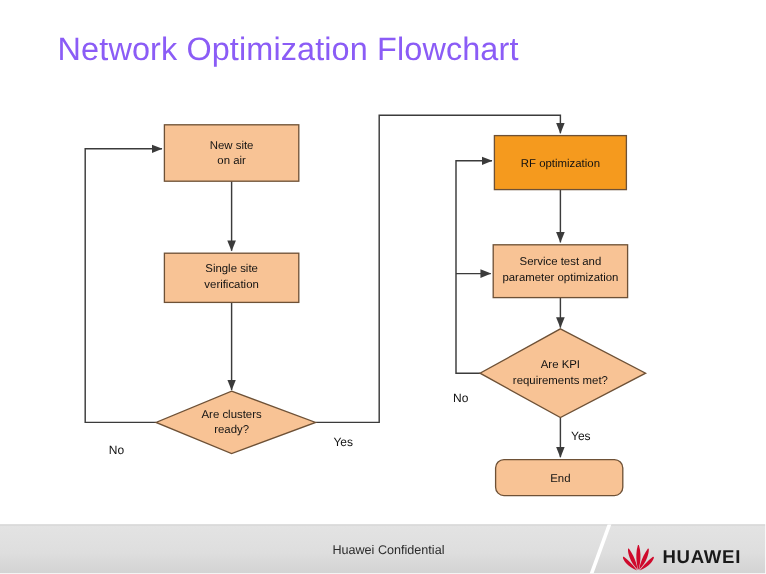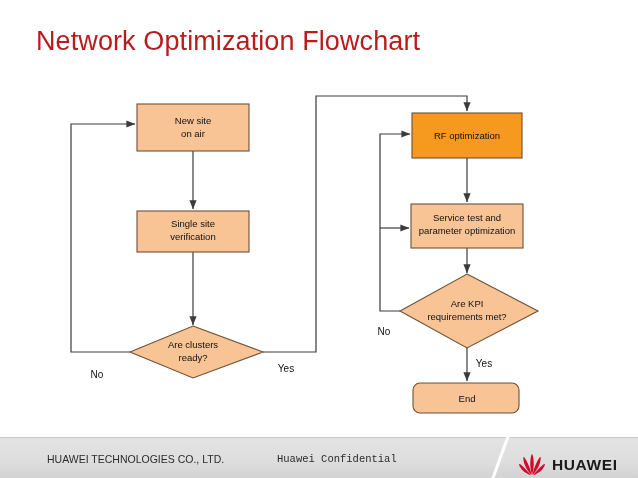--- a/index.html
+++ b/index.html
@@ -13,24 +13,24 @@
   #slide {
     position: relative;
     width: 638px;
     height: 478px;
     background: #ffffff;
     overflow: hidden;
   }
   
   #slide-title {
     position: absolute;
-    left: 36px;
+    left: 48px;
     top: 26px;
     font-size: 27px;
-    color: #b91c1c;
+    color: #8b5cf6;
     letter-spacing: 0.1px;
     white-space: nowrap;
   }
   
   #flow-svg {
     position: absolute;
     left: 0;
     top: 0;
     width: 638px;
     height: 438px;
@@ -63,21 +63,20 @@
     color: #2b2b2b;
     white-space: nowrap;
   }
   #footer-confidential {
     position: absolute;
     left: 277px;
     top: 15px;
     font-size: 10.5px;
     color: #2b2b2b;
     white-space: nowrap;
-    font-family: Liberation Mono, monospace;
   }
   #footer-page {
     position: absolute;
     left: 447px;
     top: 15px;
     font-size: 10.5px;
     color: #2b2b2b;
     white-space: nowrap;
     margin-top: 28px;
   }
@@ -193,21 +192,20 @@
       <text class="node-label" x="467" y="402" text-anchor="middle">End</text>
     </g>
 
     <text class="edge-label" x="97" y="378" text-anchor="middle">No</text>
     <text class="edge-label" x="286" y="372" text-anchor="middle">Yes</text>
     <text class="edge-label" x="384" y="335" text-anchor="middle">No</text>
     <text class="edge-label" x="484" y="367" text-anchor="middle">Yes</text>
   </svg>
 
   <div id="footer">
-    <div id="footer-company">HUAWEI TECHNOLOGIES CO., LTD.</div>
     <div id="footer-confidential">Huawei Confidential</div>
     <div id="footer-page">Page 5</div>
     <div id="footer-slash"></div>
 
     <div id="logo-wrap">
       <svg id="logo-mark" viewBox="0 0 52 48">
         <g fill="#CF0A2C">
           <path d="M26 44 C23.5 36 22.2 27 22.6 18 C22.8 12.5 23.6 7.5 25 3 C25.3 2.1 26.7 2.1 27 3 C28.4 7.5 29.2 12.5 29.4 18 C29.8 27 28.5 36 26 44 Z"></path>
           <path d="M25 44 C19 38 14 30.5 11.2 22.8 C9.4 17.9 8.5 13.3 8.6 9.2 C8.6 8.2 9.8 7.7 10.4 8.5 C13 12 15.4 16 17.6 20.8 C21.2 28.6 23.7 36.4 25 44 Z"></path>
           <path d="M27 44 C33 38 38 30.5 40.8 22.8 C42.6 17.9 43.5 13.3 43.4 9.2 C43.4 8.2 42.2 7.7 41.6 8.5 C39 12 36.6 16 34.4 20.8 C30.8 28.6 28.3 36.4 27 44 Z"></path>

